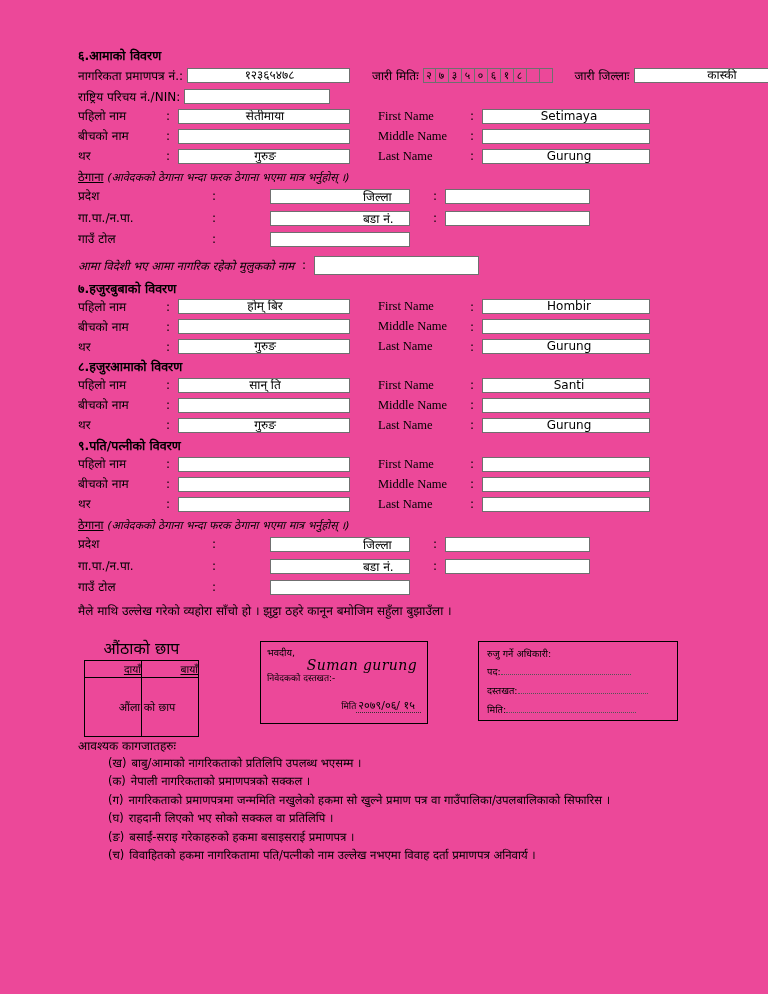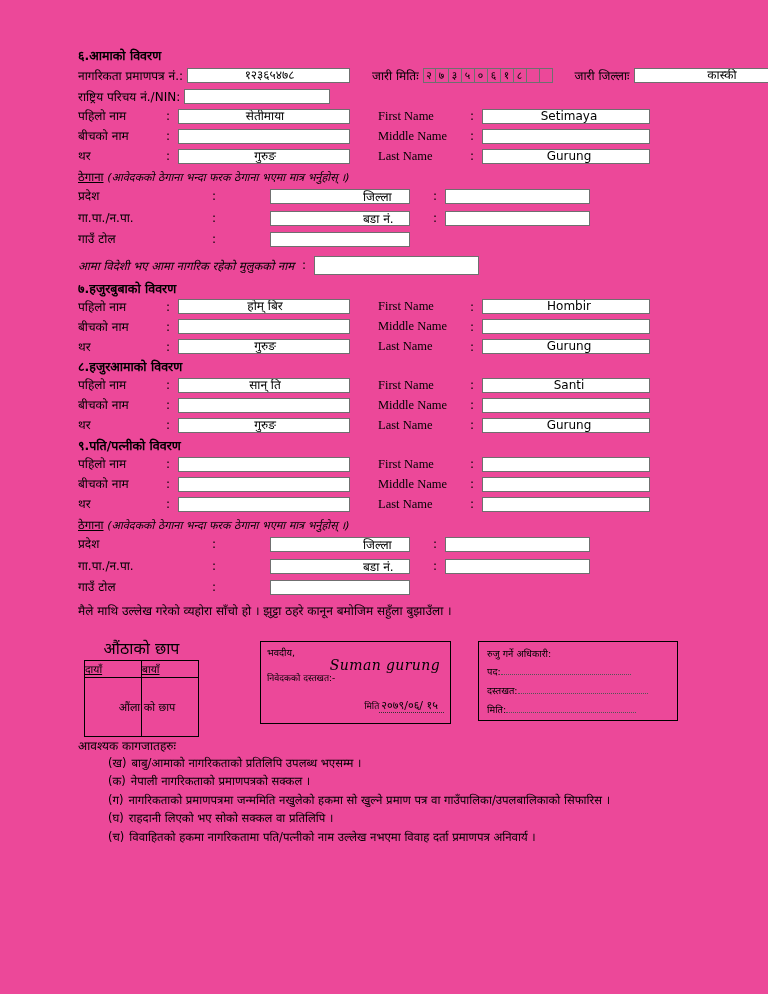--- a/index.html
+++ b/index.html
@@ -145,21 +145,21 @@
     font-size: 16px;
     text-align: center;
     margin-bottom: 1px;
   }
   table.thumb {
     border-collapse: collapse;
   }
   table.thumb td {
     border: 1px solid #000;
     width: 56px;
-    text-align: left;
+    text-align: right;
     font-size: 10.5px;
     padding: 1px 0;
     text-decoration: underline;
   }
   table.thumb td.body {
     height: 56px;
     vertical-align: middle;
   }
   .thumb-center {
     position: absolute;
@@ -167,21 +167,21 @@
     top: 62px;
     width: 114px;
     text-align: center;
     font-size: 11px;
   }
 
   .sig-box {
     position: absolute;
     left: 182px;
     top: 4px;
-    width: 191px;
+    width: 168px;
     height: 83px;
     border: 1px solid #000;
     padding: 4px 6px;
     box-sizing: border-box;
   }
   .sig-greet { font-size: 9.5px; }
   .sig-hand {
     font-family: "DejaVu Serif", serif;
     font-style: italic;
     font-size: 14px;
@@ -566,17 +566,20 @@
   <div class="doc-item">
     <span class="mk">(क)</span><span>नेपाली नागरिकताको प्रमाणपत्रको सक्कल ।</span>
   </div>
   <div class="doc-item">
     <span class="mk">(ग)</span><span>नागरिकताको प्रमाणपत्रमा जन्ममिति नखुलेको हकमा सो खुल्ने प्रमाण पत्र वा गाउँपालिका/उपलबालिकाको सिफारिस ।</span>
   </div>
   <div class="doc-item">
     <span class="mk">(घ)</span><span>राहदानी लिएको भए सोको सक्कल वा प्रतिलिपि ।</span>
   </div>
   <div class="doc-item">
+    <span class="mk">(ङ)</span><span>बसाईं-सराइ गरेकाहरुको हकमा बसाइसराई प्रमाणपत्र ।</span>
+  </div>
+  <div class="doc-item">
     <span class="mk">(च)</span><span>विवाहितको हकमा  नागरिकतामा पति/पत्नीको नाम उल्लेख नभएमा विवाह दर्ता प्रमाणपत्र अनिवार्य ।</span>
   </div>
 
  </div>
 </div>
 
 </body></html>

